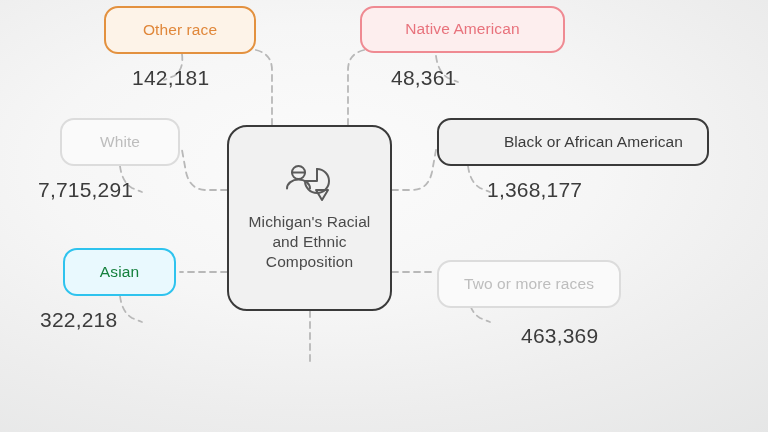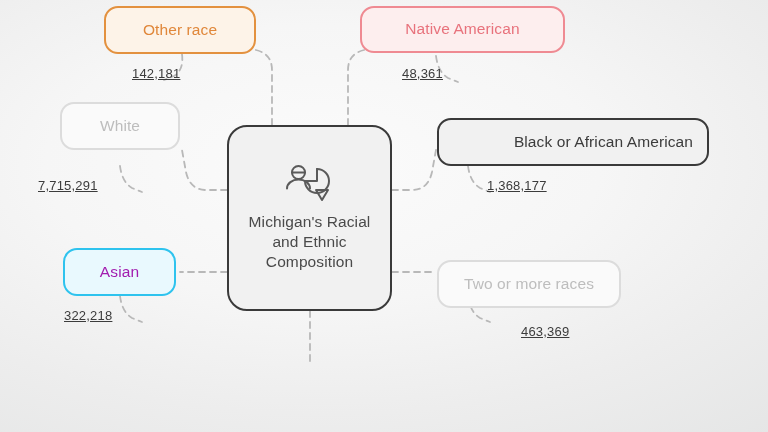--- a/index.html
+++ b/index.html
@@ -34,21 +34,21 @@
     display: flex;
     align-items: center;
     justify-content: center;
     text-align: center;
     border-radius: 14px;
     border-width: 2px;
     border-style: solid;
     font-size: 15.5px;
     line-height: 1.22;
     letter-spacing: 0.1px;
-    padding: 4px 14px;
+    padding: 4px 24px;
   }
 
   .center-node {
     position: absolute;
     left: 227px;
     top: 125px;
     width: 165px;
     height: 186px;
     box-sizing: border-box;
     border-radius: 20px;
@@ -67,49 +67,48 @@
   .center-label {
     font-size: 15.5px;
     line-height: 1.28;
     color: #4a4a4a;
     text-align: center;
     letter-spacing: 0.1px;
   }
 
   .count {
     position: absolute;
-    font-size: 13px;
+    font-size: 21px;
     color: #3c3c3c;
     letter-spacing: 0.2px;
     white-space: nowrap;
-    text-decoration: underline;
   }
 
   
   .n-other        { left: 104px; top: 6px;    width: 152px; height: 48px;
                     border-color: #e3913f; background: #fdf3e8; color: #e0873a; }
   .n-native-am    { left: 360px; top: 6px;    width: 205px; height: 47px;
                     border-color: #ef8a92; background: #fdeeee; color: #e8727c; }
-  .n-white        { left: 60px;  top: 102px;  width: 120px; height: 48px;
+  .n-white        { left: 60px;  top: 118px;  width: 120px; height: 48px;
                     border-color: #dcdcdc; background: #fafafa; color: #bdbdbd; }
   .n-black        { left: 437px; top: 118px;  width: 272px; height: 48px;
                     border-color: #3a3a3a; background: #f1f1f1; color: #3c3c3c; justify-content: flex-end; }
   .n-asian        { left: 63px;  top: 248px;  width: 113px; height: 48px;
-                    border-color: #2ec3ee; background: #e9f9fe; color: #a21caf; }
+                    border-color: #2ec3ee; background: #e9f9fe; color: #15803d; }
   .n-two-more     { left: 437px; top: 260px;  width: 184px; height: 48px;
                     border-color: #dcdcdc; background: #fafafa; color: #bdbdbd; }
   .n-hawaiian     { left: 153px; top: 361px;  width: 310px; height: 62px;
                     border-color: #6f91e0; background: #e9effc; color: #4a6fd0;
                     border-radius: 12px; }
 
   .c-other      { left: 132px; top: 66px; }
-  .c-native-am  { left: 402px; top: 66px; }
+  .c-native-am  { left: 391px; top: 66px; }
   .c-white      { left: 38px;  top: 178px; }
   .c-black      { left: 487px; top: 178px; }
-  .c-asian      { left: 64px;  top: 308px; }
+  .c-asian      { left: 40px;  top: 308px; }
   .c-two-more   { left: 490px; top: 324px; margin-left: 31px; }
 </style>
 </head>
 <body>
 
 <div id="canvas">
 
   <svg id="edges" viewBox="0 0 768 432" width="768" height="432" aria-hidden="true">
     <g fill="none" stroke="#b8b8b8" stroke-width="1.8" stroke-dasharray="6 5" stroke-linecap="round">
 

